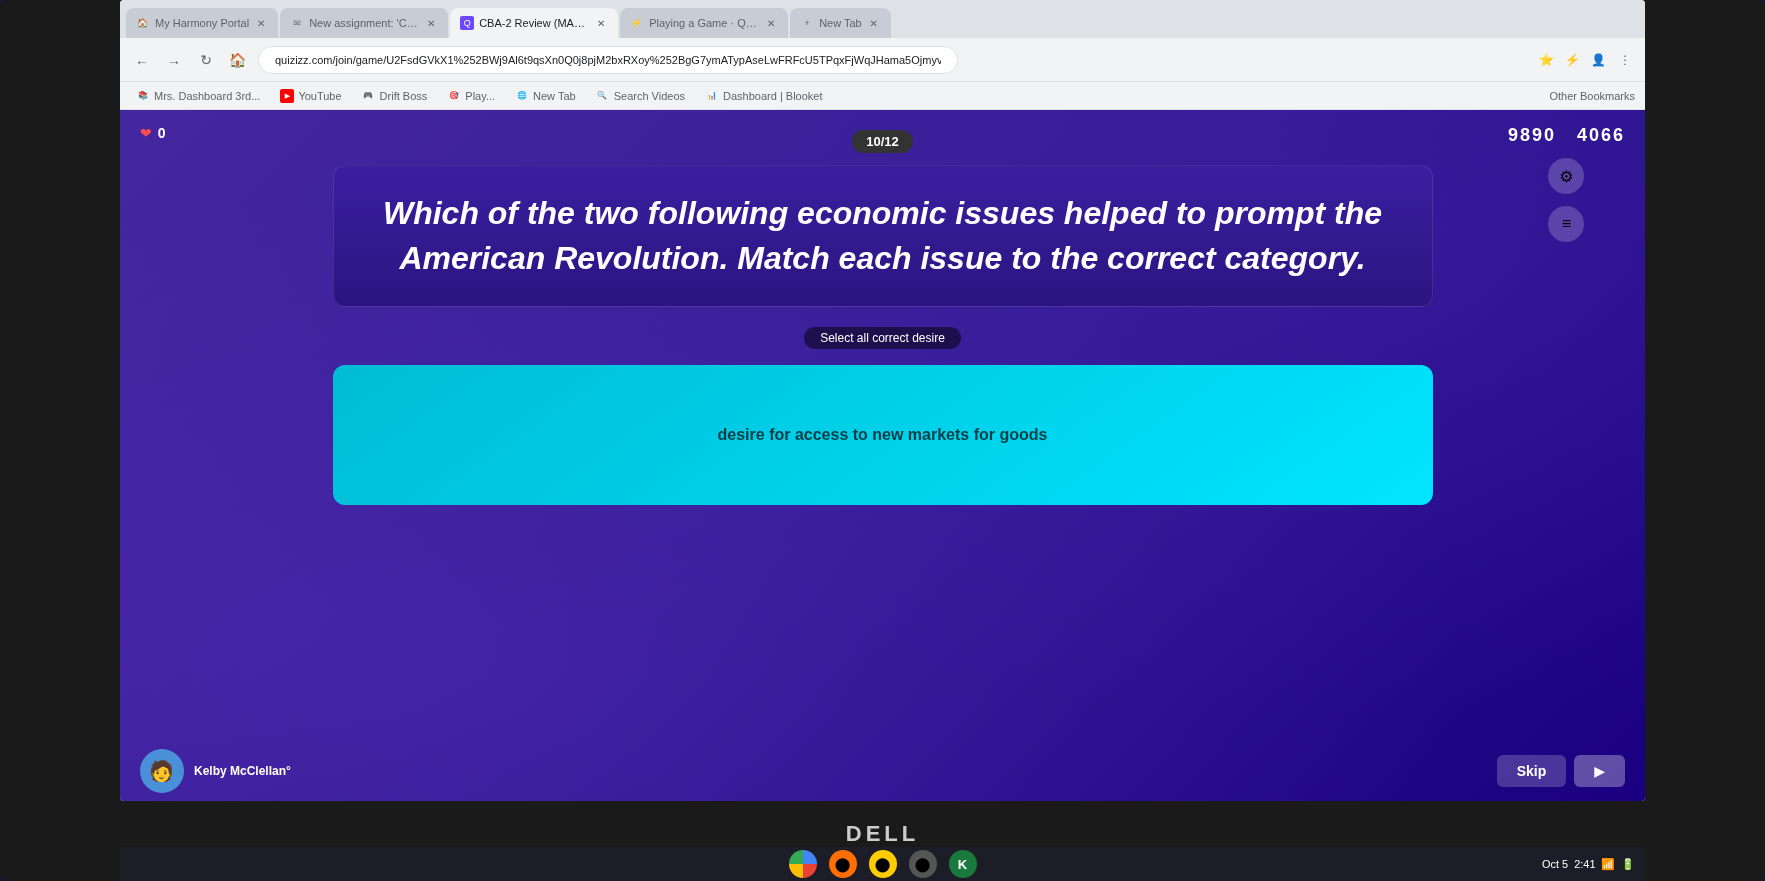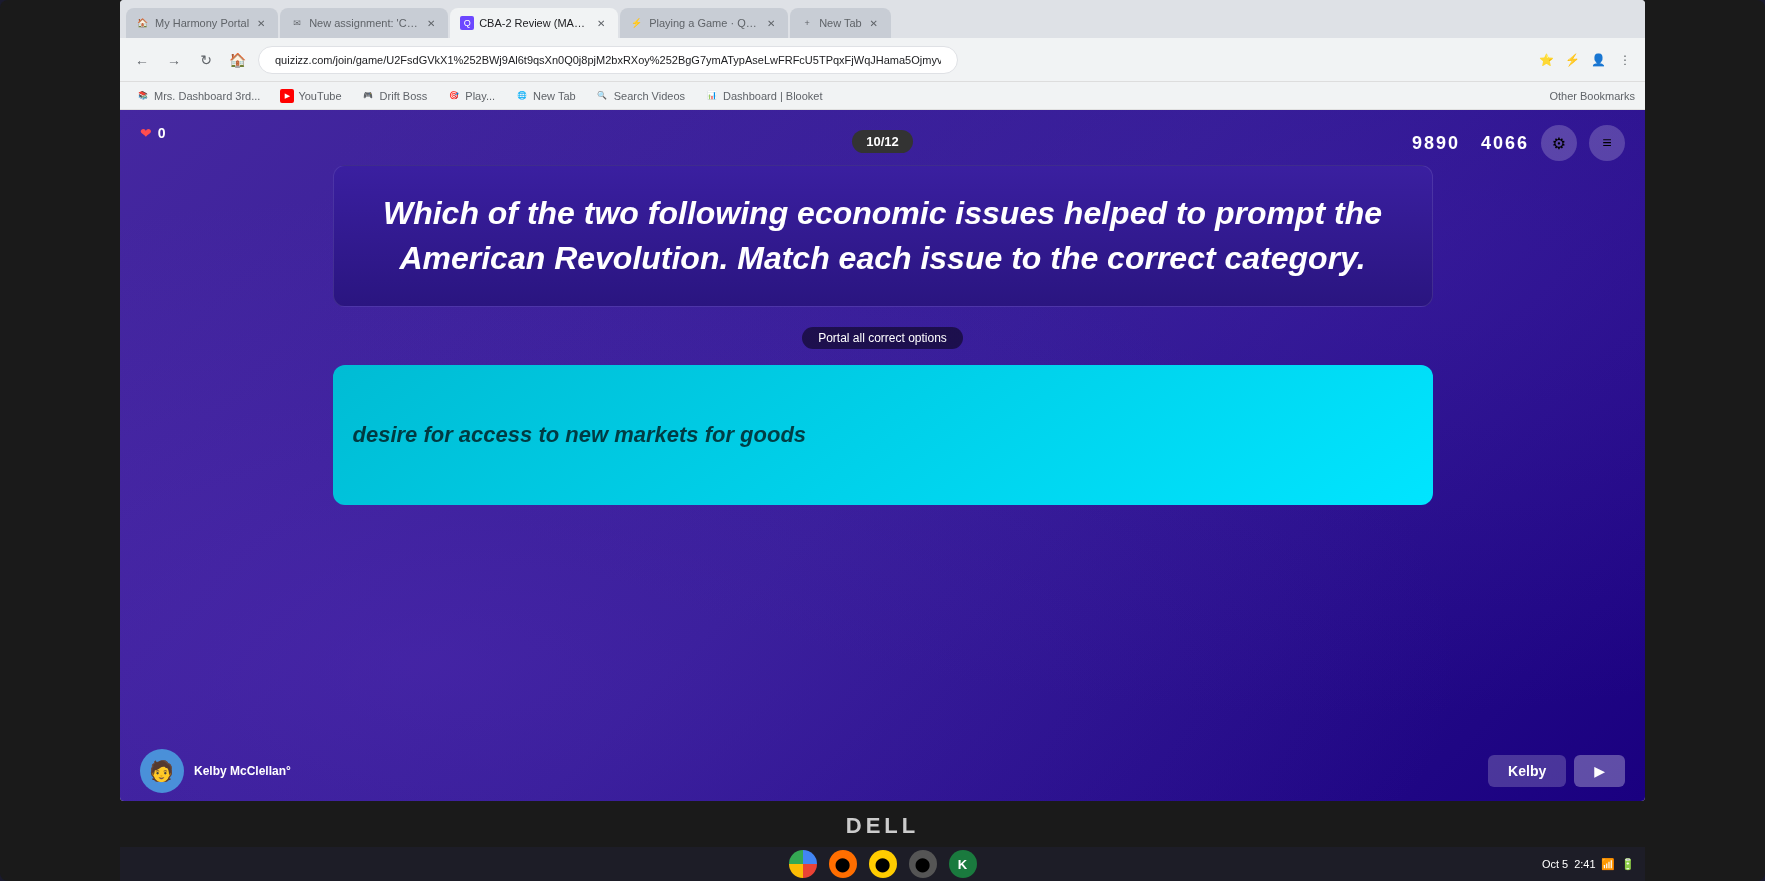--- a/index.html
+++ b/index.html
@@ -216,20 +216,21 @@
     }
 
     
     .score-area {
       position: absolute;
       top: 15px;
       right: 20px;
       display: flex;
       align-items: center;
       gap: 12px;
+      flex-direction: column;
     }
 
     .score-display {
       color: white;
       font-size: 18px;
       font-weight: bold;
       letter-spacing: 2px;
     }
 
     .score-icon {
@@ -317,31 +318,30 @@
       z-index: 1;
       width: 90%;
       max-width: 1100px;
     }
 
     .answer-card {
       flex: 1;
       border-radius: 12px;
       display: flex;
       align-items: center;
-      justify-content: flex-start;
+      justify-content: center;
       min-height: 140px;
       cursor: pointer;
-      font-size: 22px;
+      font-size: 16px;
       font-weight: bold;
       color: rgba(0,0,0,0.75);
       text-align: center;
       padding: 20px;
       transition: transform 0.1s;
       position: relative;
-      font-style: italic;
     }
 
     .answer-card.cyan {
       background: linear-gradient(145deg, #00bcd4, #00e5ff);
       color: rgba(0,0,0,0.7);
     }
 
     .answer-card.teal {
       background: linear-gradient(145deg, #00bfa5, #1de9b6);
       color: rgba(0,0,0,0.7);
@@ -447,21 +447,21 @@
       display: flex;
       align-items: center;
       gap: 6px;
       color: white;
       font-size: 11px;
     }
 
     
     .dell-logo {
       position: absolute;
-      bottom: 42px;
+      bottom: 34px;
       left: 50%;
       transform: translateX(-50%);
       color: #ccc;
       font-size: 22px;
       font-weight: bold;
       letter-spacing: 4px;
     }
   </style>
 </head>
 <body>
@@ -562,36 +562,36 @@
           <div class="score-icon">⚙</div>
           <div class="score-icon">≡</div>
         </div>
 
         <div class="question-counter">10/12</div>
 
         <div class="question-box">
           <p class="question-text">Which of the two following economic issues helped to prompt the American Revolution. Match each issue to the correct category.</p>
         </div>
 
-        <div class="select-all-label">Portal all correct options</div>
+        <div class="select-all-label">Select all correct desire</div>
 
         <div class="answers-grid">
           <div class="answer-card cyan">
             <span>desire for access to new markets for goods</span>
           </div>
         </div>
 
         <div class="bottom-bar">
           <div class="player-info">
             <div class="player-avatar">
               <span>🧑</span>
             </div>
             <div class="player-name">Kelby McClellan°</div>
           </div>
-          <button class="skip-btn">Kelby</button>
+          <button class="skip-btn">Skip</button>
           <button class="next-btn">▶</button>
         </div>
       </div>
 
     </div>
   </div>
 
   <div class="taskbar">
     <div class="taskbar-item" style="background: conic-gradient(#4285f4 0deg 90deg, #ea4335 90deg 180deg, #fbbc04 180deg 270deg, #34a853 270deg 360deg); border-radius:50%;">
     </div>

